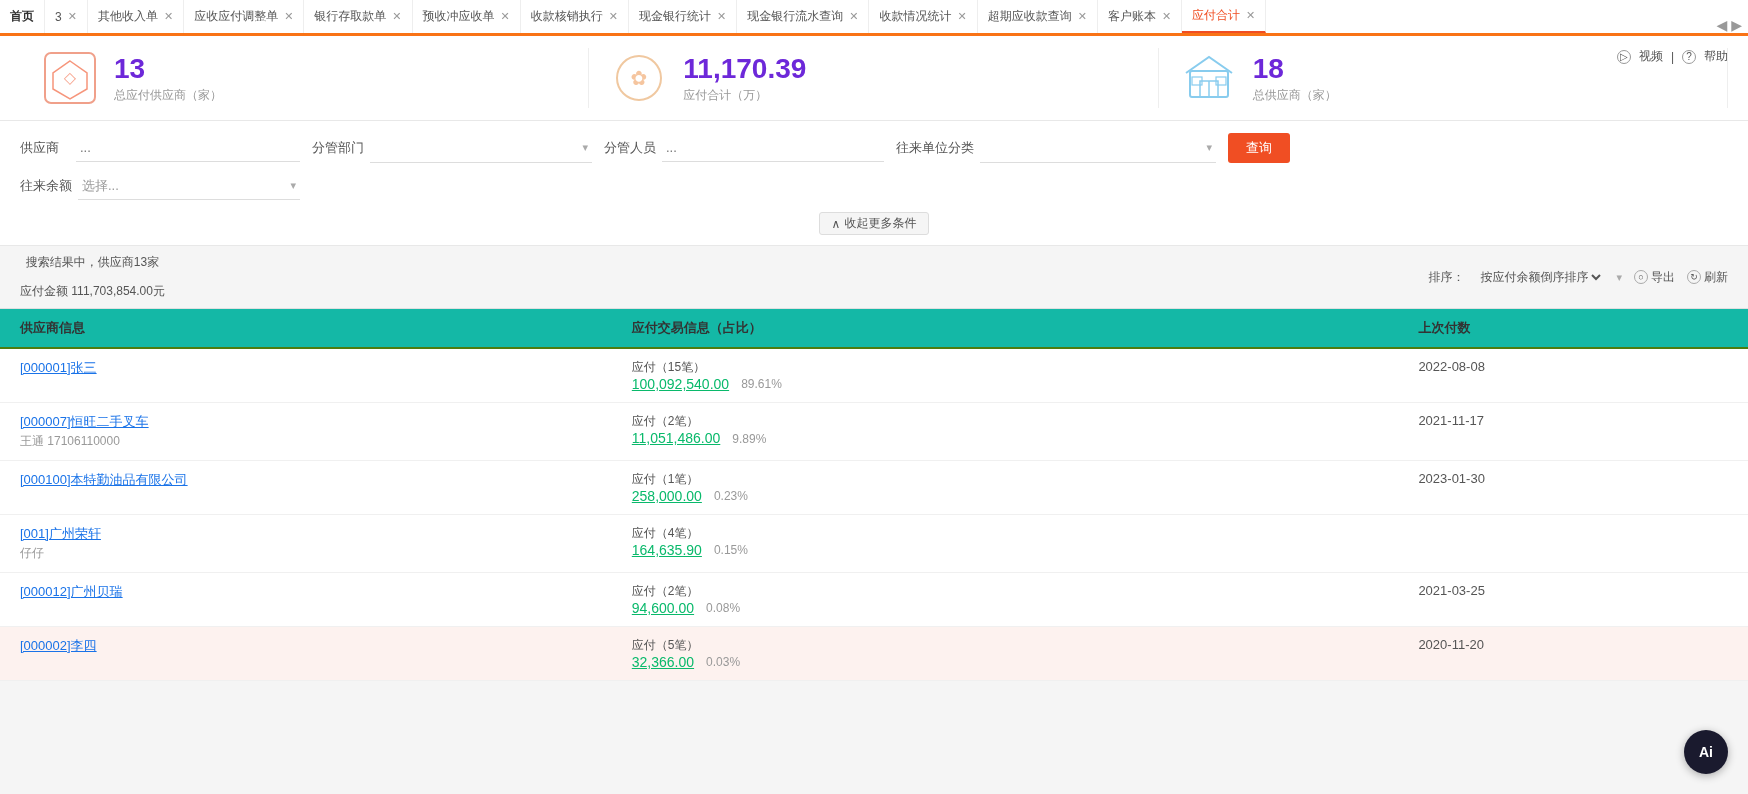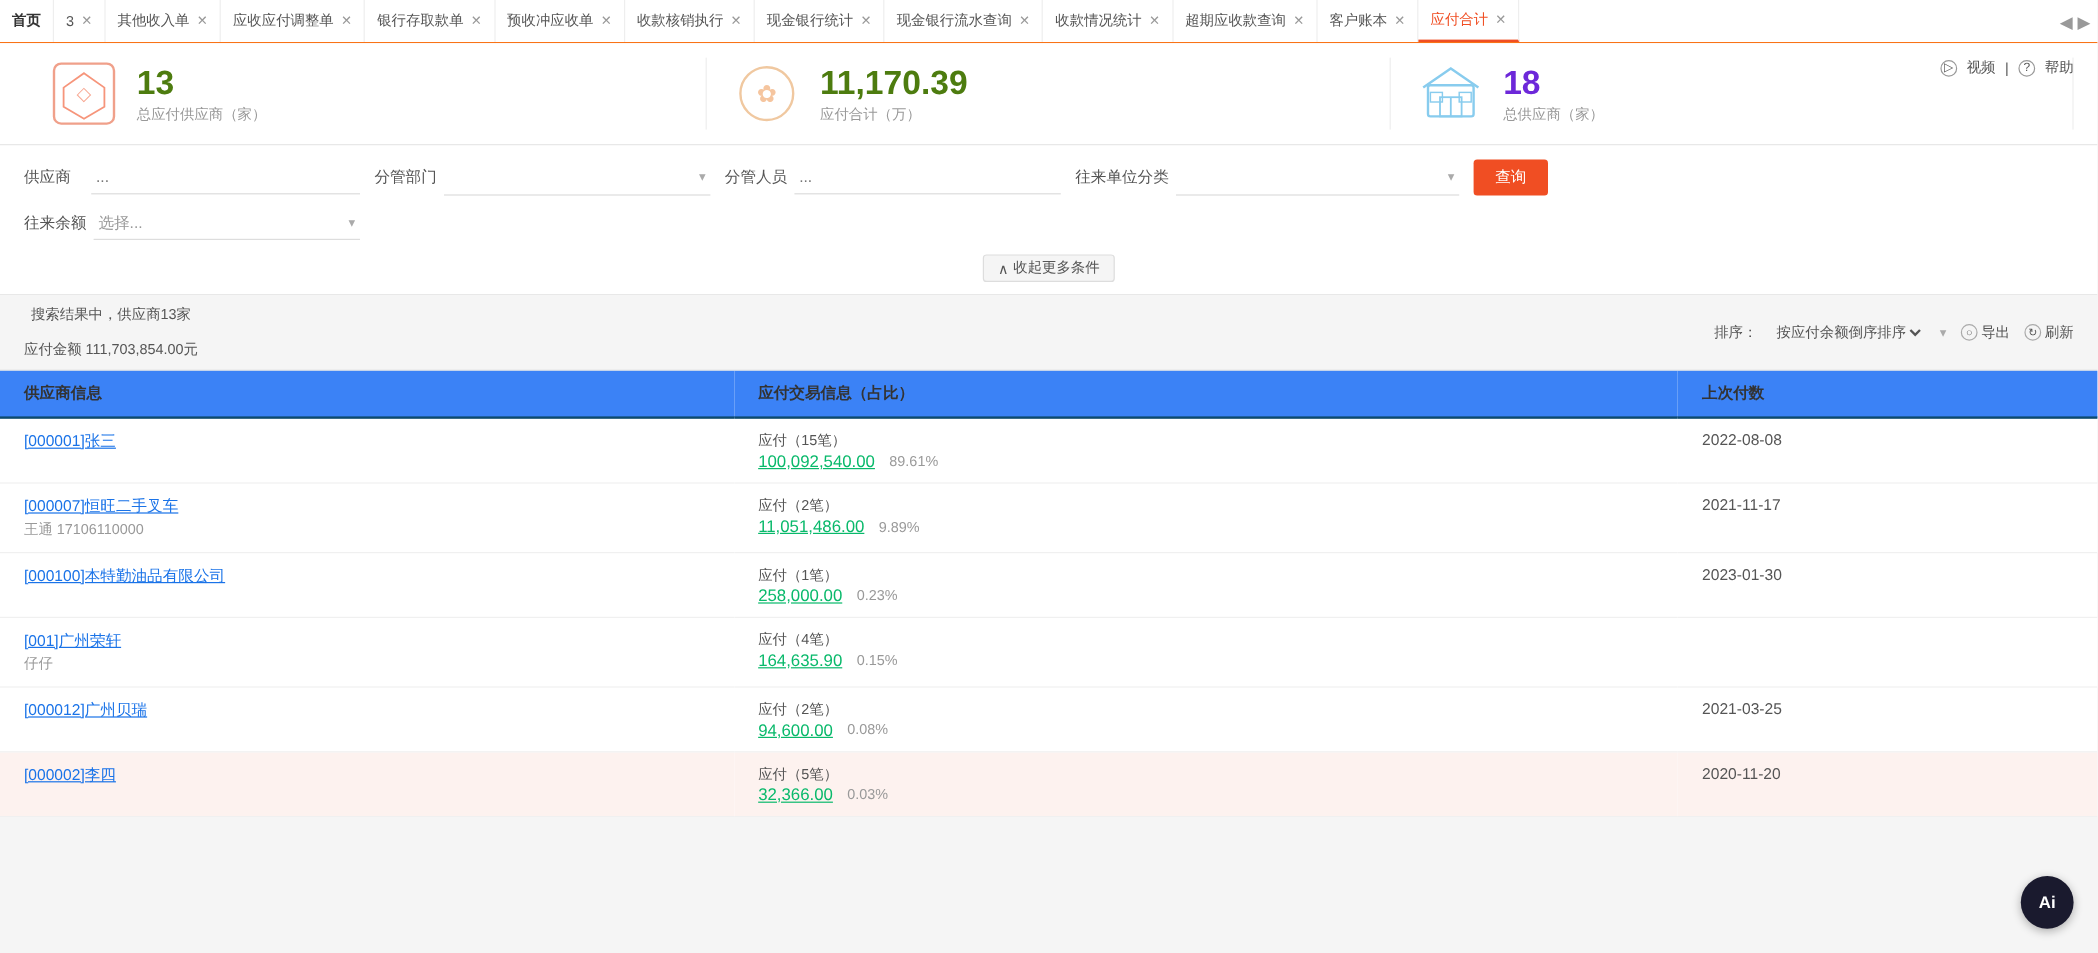--- a/index.html
+++ b/index.html
@@ -1,23 +1,23 @@
 <!DOCTYPE html>
 <html><head>
   <meta charset="utf-8">
   <style>
     * { box-sizing: border-box; margin: 0; padding: 0; }
     body { font-family: 'Microsoft YaHei', Arial, sans-serif; font-size: 13px; background: #f5f5f5; color: #333; overflow-x: hidden; }
 
     
     .top-nav {
       display: flex;
-      align-items: center;
+      align-items: flex-end;
       background: #fff;
-      border-bottom: 1px solid #f97316;
+      border-bottom: 3px solid #f97316;
       height: 36px;
       overflow: hidden;
       white-space: nowrap;
     }
     .top-nav .nav-item {
       display: inline-flex;
       align-items: center;
       padding: 0 10px;
       height: 100%;
       font-size: 12px;
@@ -53,21 +53,21 @@
       height: 60px;
       margin-right: 14px;
       flex-shrink: 0;
       display: flex;
       align-items: center;
       justify-content: center;
     }
     .summary-content .big-num {
       font-size: 28px;
       font-weight: bold;
-      color: #4d7c0f;
+      color: #6d28d9;
       line-height: 1.2;
     }
     .summary-content .big-num.dark { color: #6d28d9; }
     .summary-content .sub-label {
       font-size: 12px;
       color: #999;
       margin-top: 2px;
     }
     .top-right-links {
       position: absolute;
@@ -231,22 +231,22 @@
     
     .table-container {
       background: #fff;
       padding: 0 0 0 0;
     }
     .data-table {
       width: 100%;
       border-collapse: collapse;
     }
     .data-table thead tr {
-      background: #3b82f6;
-      border-bottom: 2px solid #0c4a6e;
+      background: #14b8a6;
+      border-bottom: 2px solid #4d7c0f;
       font-family: Liberation Serif, serif;
     }
     .data-table thead th {
       padding: 10px 20px;
       text-align: left;
       font-size: 13px;
       font-weight: 600;
       color: #333;
       white-space: nowrap;
     }

